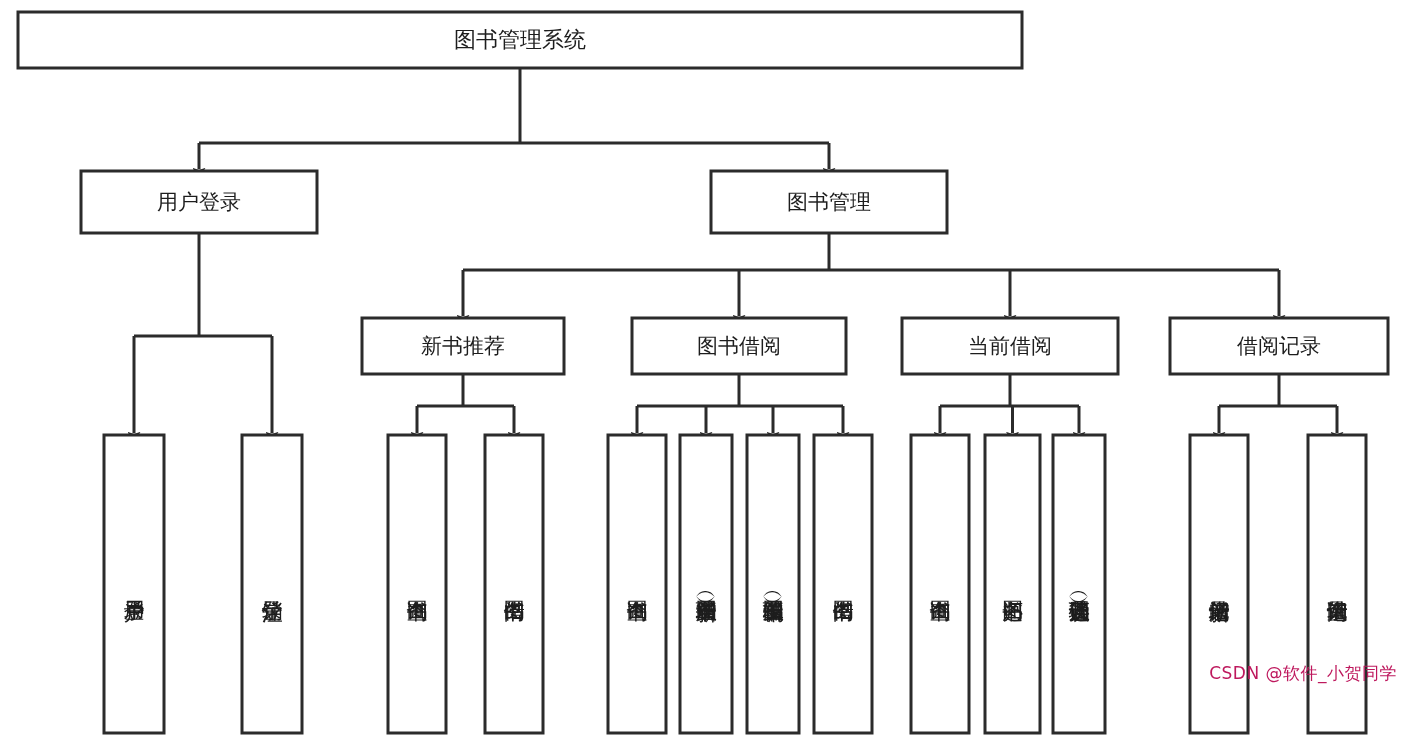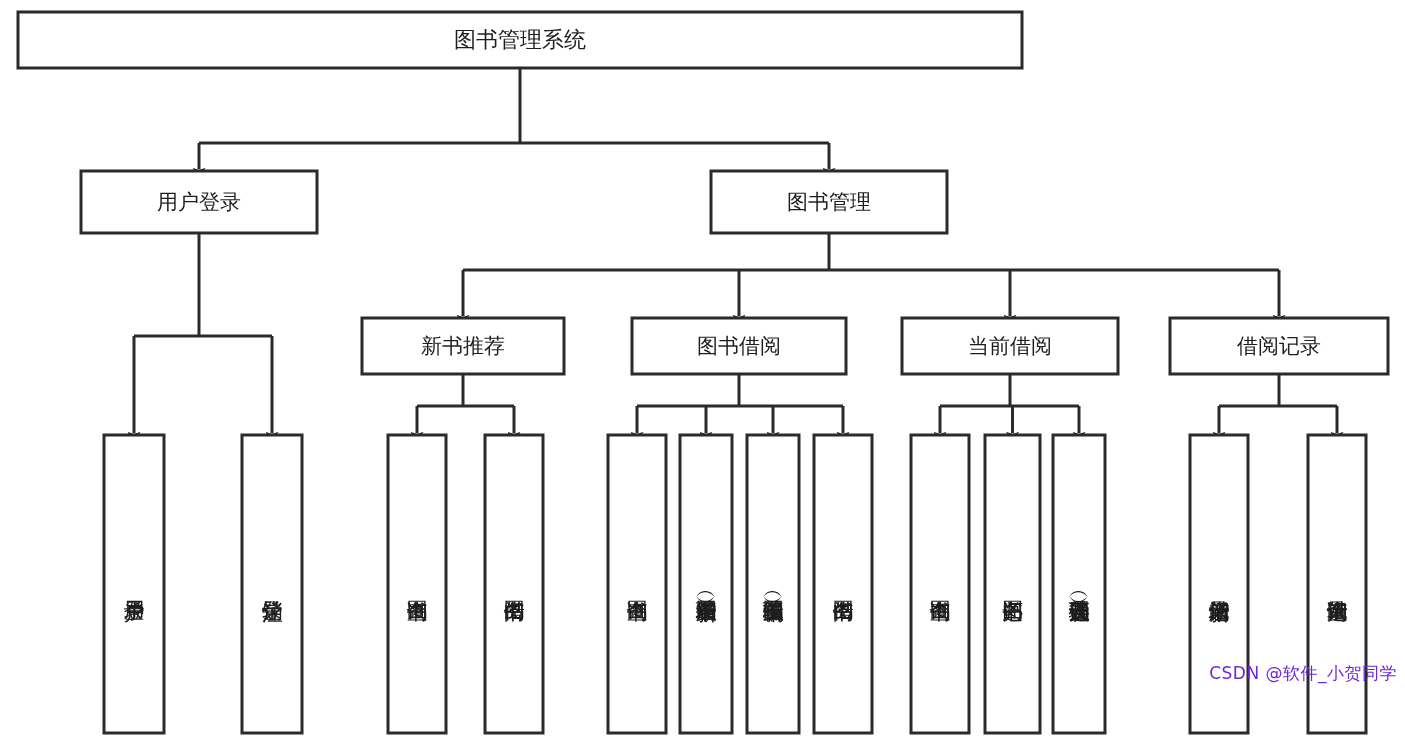--- a/index.html
+++ b/index.html
@@ -23,21 +23,21 @@
   }
   .leaf-text{
     font-family:"DejaVu Sans","Liberation Sans",sans-serif;
     font-size:21px;color:#1d1d1d;line-height:1.06;
     writing-mode:vertical-rl;text-orientation:upright;
     white-space:normal;text-align:center;
   }
   .watermark{
     position:absolute;right:8px;bottom:6px;
     font-family:"DejaVu Sans","Liberation Sans",sans-serif;
-    font-size:17px;color:#6d28d9;white-space:nowrap;
+    font-size:17px;color:#be185d;white-space:nowrap;
     letter-spacing:0.5px;
   }
 </style>
 </head>
 <body>
 
 <div id="diagram-root">
 
   <svg id="tree-svg" viewBox="0 0 1405 747">
     <defs>

